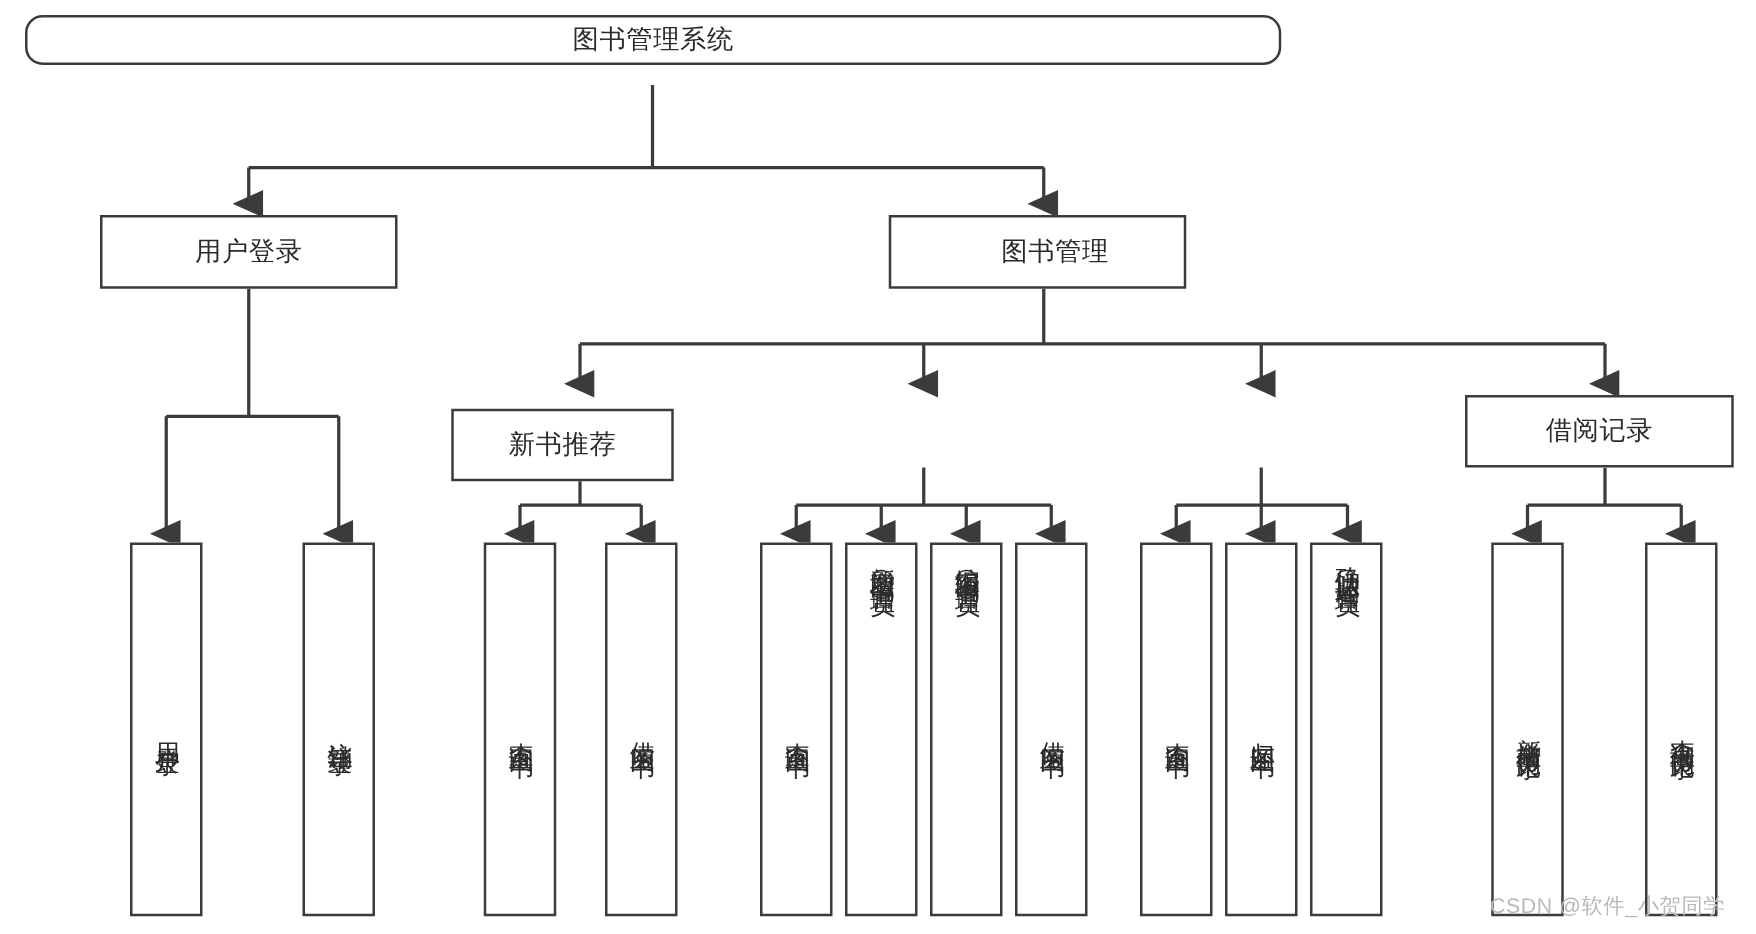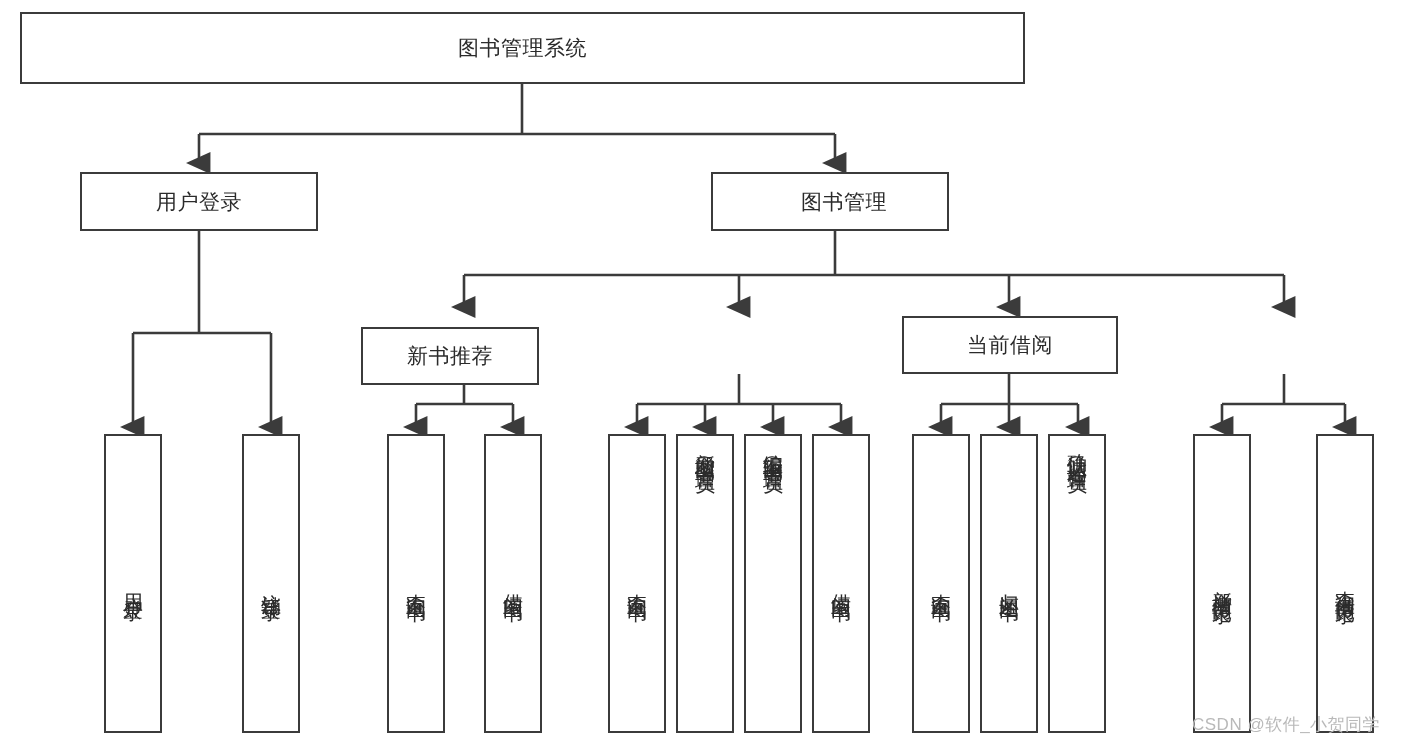--- a/index.html
+++ b/index.html
@@ -124,36 +124,36 @@
       <path d="M1009,404 L1009,427" marker-end="url(#arrow)"></path>
       <path d="M1078,404 L1078,427" marker-end="url(#arrow)"></path>
 
       <path d="M1284,374 L1284,404"></path>
       <path d="M1222,404 L1345,404"></path>
       <path d="M1222,404 L1222,427" marker-end="url(#arrow)"></path>
       <path d="M1345,404 L1345,427" marker-end="url(#arrow)"></path>
     </g>
   </svg>
 
-  <div class="node-box" style="left:20px; top:12px; width:1005px; height:72px;">
+  <div class="node-box" style="left:20px; top:12px; width:1005px; height:40px;border-radius:14px;">
     <span class="node-label-h">图书管理系统</span>
   </div>
 
   <div class="node-box" style="left:80px; top:172px; width:238px; height:59px;">
     <span class="node-label-h">用户登录</span>
   </div>
   <div class="node-box" style="left:711px; top:172px; width:238px; height:59px;padding-left:28px;">
     <span class="node-label-h">图书管理</span>
   </div>
 
   <div class="node-box" style="left:361px; top:308px; width:178px; height:58px;margin-top:19px;">
     <span class="node-label-h">新书推荐</span>
   </div>
-  <div class="node-box" style="left:902px; top:316px; width:216px; height:58px;">
-    <span class="node-label-h">当前借阅</span>
+  <div class="node-box" style="left:1172px; top:316px; width:215px; height:58px;">
+    <span class="node-label-h">借阅记录</span>
   </div>
 
   <div class="node-box leaf-box center-v" style="left:104px; top:434px; width:58px; height:299px;">
     <span class="node-label-v">用户登录</span>
   </div>
   <div class="node-box leaf-box center-v" style="left:242px; top:434px; width:58px; height:299px;">
     <span class="node-label-v">注销登录</span>
   </div>
 
   <div class="node-box leaf-box center-v" style="left:387px; top:434px; width:58px; height:299px;">

